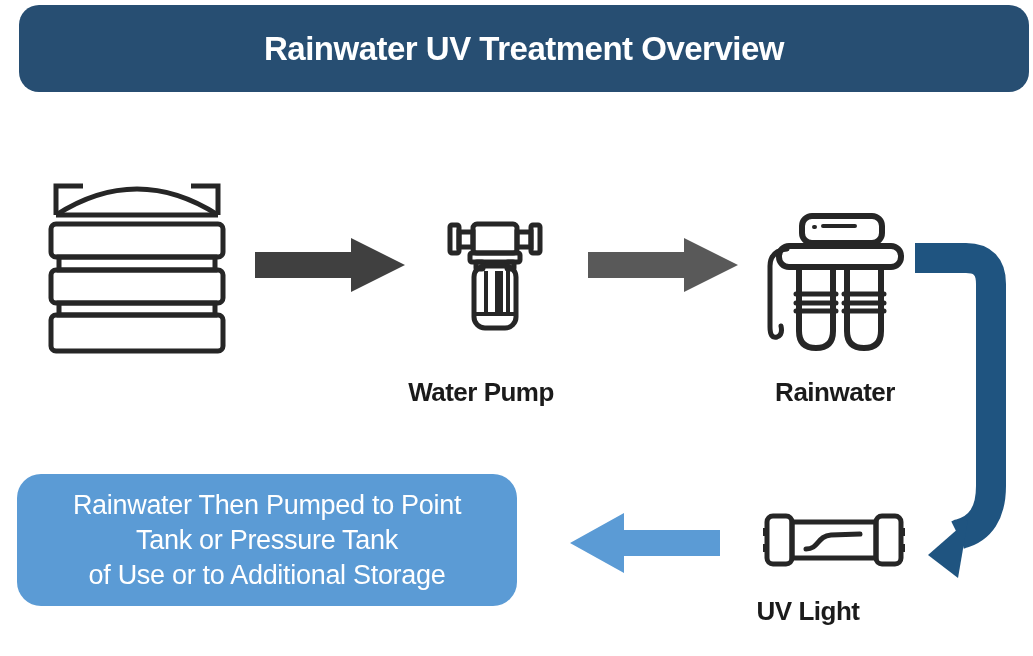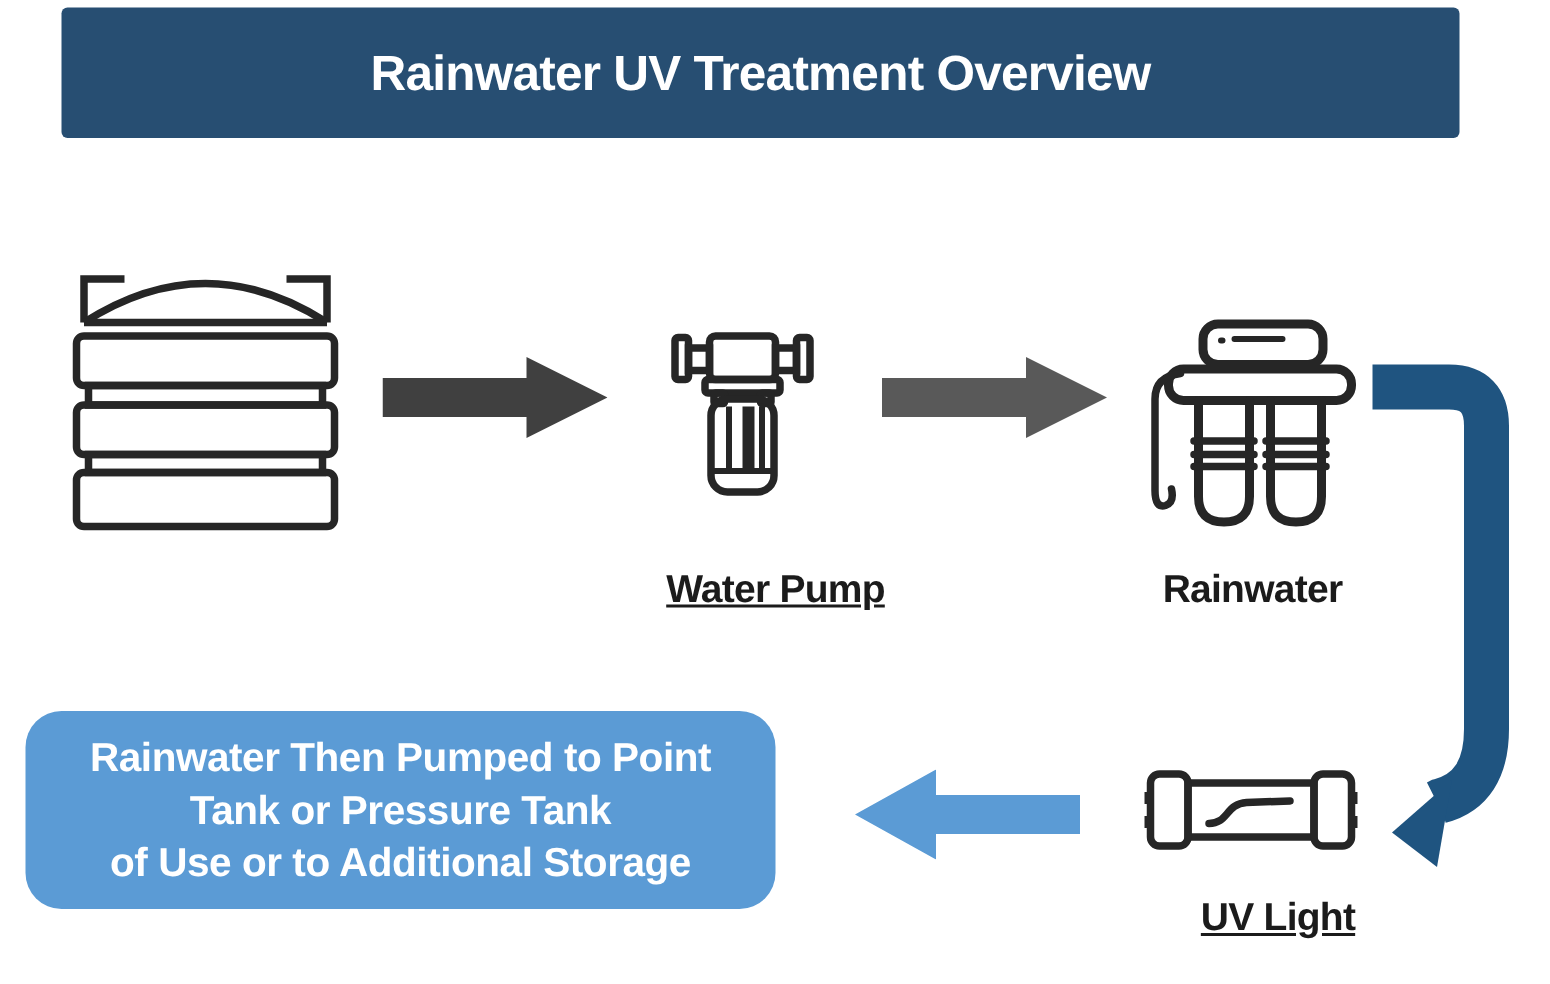--- a/index.html
+++ b/index.html
@@ -1,41 +1,41 @@
 <!DOCTYPE html>
 <html style="--header-bg: #274E72; --accent-blue: #5B9BD5; --elbow-arrow: #1F5480; --arrow-dark-gray: #404040; --arrow-gray: #595959; --icon-stroke: #262626;"><head>
 <meta charset="utf-8">
 <style>
   html,body{margin:0;padding:0;background:#ffffff;}
   .canvas{
     position:relative;width:1033px;height:656px;background:#ffffff;
     font-family:"Liberation Sans", sans-serif;overflow:hidden;
   }
   .header{
-    position:absolute;left:41px;top:5px;width:932px;height:87px;
-    background:var(--header-bg,#274E72);border-radius:4px;
+    position:absolute;left:19px;top:5px;width:1010px;height:87px;
+    background:var(--header-bg,#274E72);border-radius:20px;
     display:flex;align-items:center;justify-content:center;
   }
   .header .title{
     color:#ffffff;font-size:33px;font-weight:700;letter-spacing:-0.5px;
   }
   .node-label{
     position:absolute;font-size:26px;font-weight:700;color:#1b1b1b;
     letter-spacing:-0.5px;text-align:center;
   }
   .icon-wrap{position:absolute;color:#262626;}
   .icon-wrap svg{display:block;}
   .arrow{position:absolute;}
   .result-box{
     position:absolute;left:17px;top:474px;width:500px;height:132px;
     background:var(--accent-blue,#5B9BD5);border-radius:24px;
     display:flex;flex-direction:column;align-items:center;justify-content:center;
   }
   .result-box .line{
-    color:#ffffff;font-size:27px;font-weight:700;line-height:35px;
+    color:#ffffff;font-size:27px;font-weight:400;line-height:35px;
     letter-spacing:-0.3px;text-align:right;white-space:nowrap;
   }
 </style>
 </head>
 <body>
 
 <div class="canvas">
 
   <div class="header">
     <div class="title">Rainwater UV Treatment Overview</div>
@@ -68,21 +68,21 @@
       <rect x="28" y="3" width="44" height="29" rx="4"></rect>
       <rect x="72" y="11" width="14" height="15"></rect>
       <rect x="86" y="4" width="9" height="28" rx="2"></rect>
       <rect x="25" y="32" width="50" height="9" rx="2"></rect>
       <rect x="31" y="41" width="7" height="7" rx="1"></rect>
       <rect x="62" y="41" width="7" height="7" rx="1"></rect>
       <rect x="29" y="45" width="42" height="62" rx="11"></rect>
       <path d="M41 50 V93 M52 50 V93 M56 50 V93 M63 50 V93 M30 93 H70" stroke-width="4"></path>
     </svg>
   </div>
-  <div class="node-label" style="left:432px;top:377px;width:170px;text-decoration:underline;">Water Pump</div>
+  <div class="node-label" style="left:396px;top:377px;width:170px;">Water Pump</div>
 
   <div class="arrow" style="left:588px;top:238px;">
     <svg width="150" height="54" viewBox="0 0 150 54">
       <polygon points="0,14 96,14 96,0 150,27 96,54 96,40 0,40" fill="var(--arrow-gray,#595959)"></polygon>
     </svg>
   </div>
 
   <div class="icon-wrap" style="left:763px;top:210px;">
     <svg width="175" height="145" viewBox="0 0 175 145" fill="none" stroke="currentColor" stroke-width="6" stroke-linecap="round">
       <rect x="39" y="6" width="80" height="27" rx="10"></rect>
@@ -118,15 +118,15 @@
 
   <div class="icon-wrap" style="left:759px;top:509px;">
     <svg width="150" height="70" viewBox="0 0 150 70" fill="none" stroke="currentColor" stroke-width="5">
       <rect x="33" y="13" width="84" height="36"></rect>
       <rect x="8" y="7" width="25" height="48" rx="6"></rect>
       <rect x="117" y="7" width="25" height="48" rx="6"></rect>
       <path d="M4 23 h4 M4 39 h4 M142 23 h4 M142 39 h4" stroke-width="8"></path>
       <path d="M47 40 C60 40 58 27 72 26 L101 25" stroke-linecap="round"></path>
     </svg>
   </div>
-  <div class="node-label" style="left:782px;top:596px;width:140px;text-decoration:underline;">UV Light</div>
+  <div class="node-label" style="left:738px;top:596px;width:140px;">UV Light</div>
 
 </div>
 
 </body></html>

